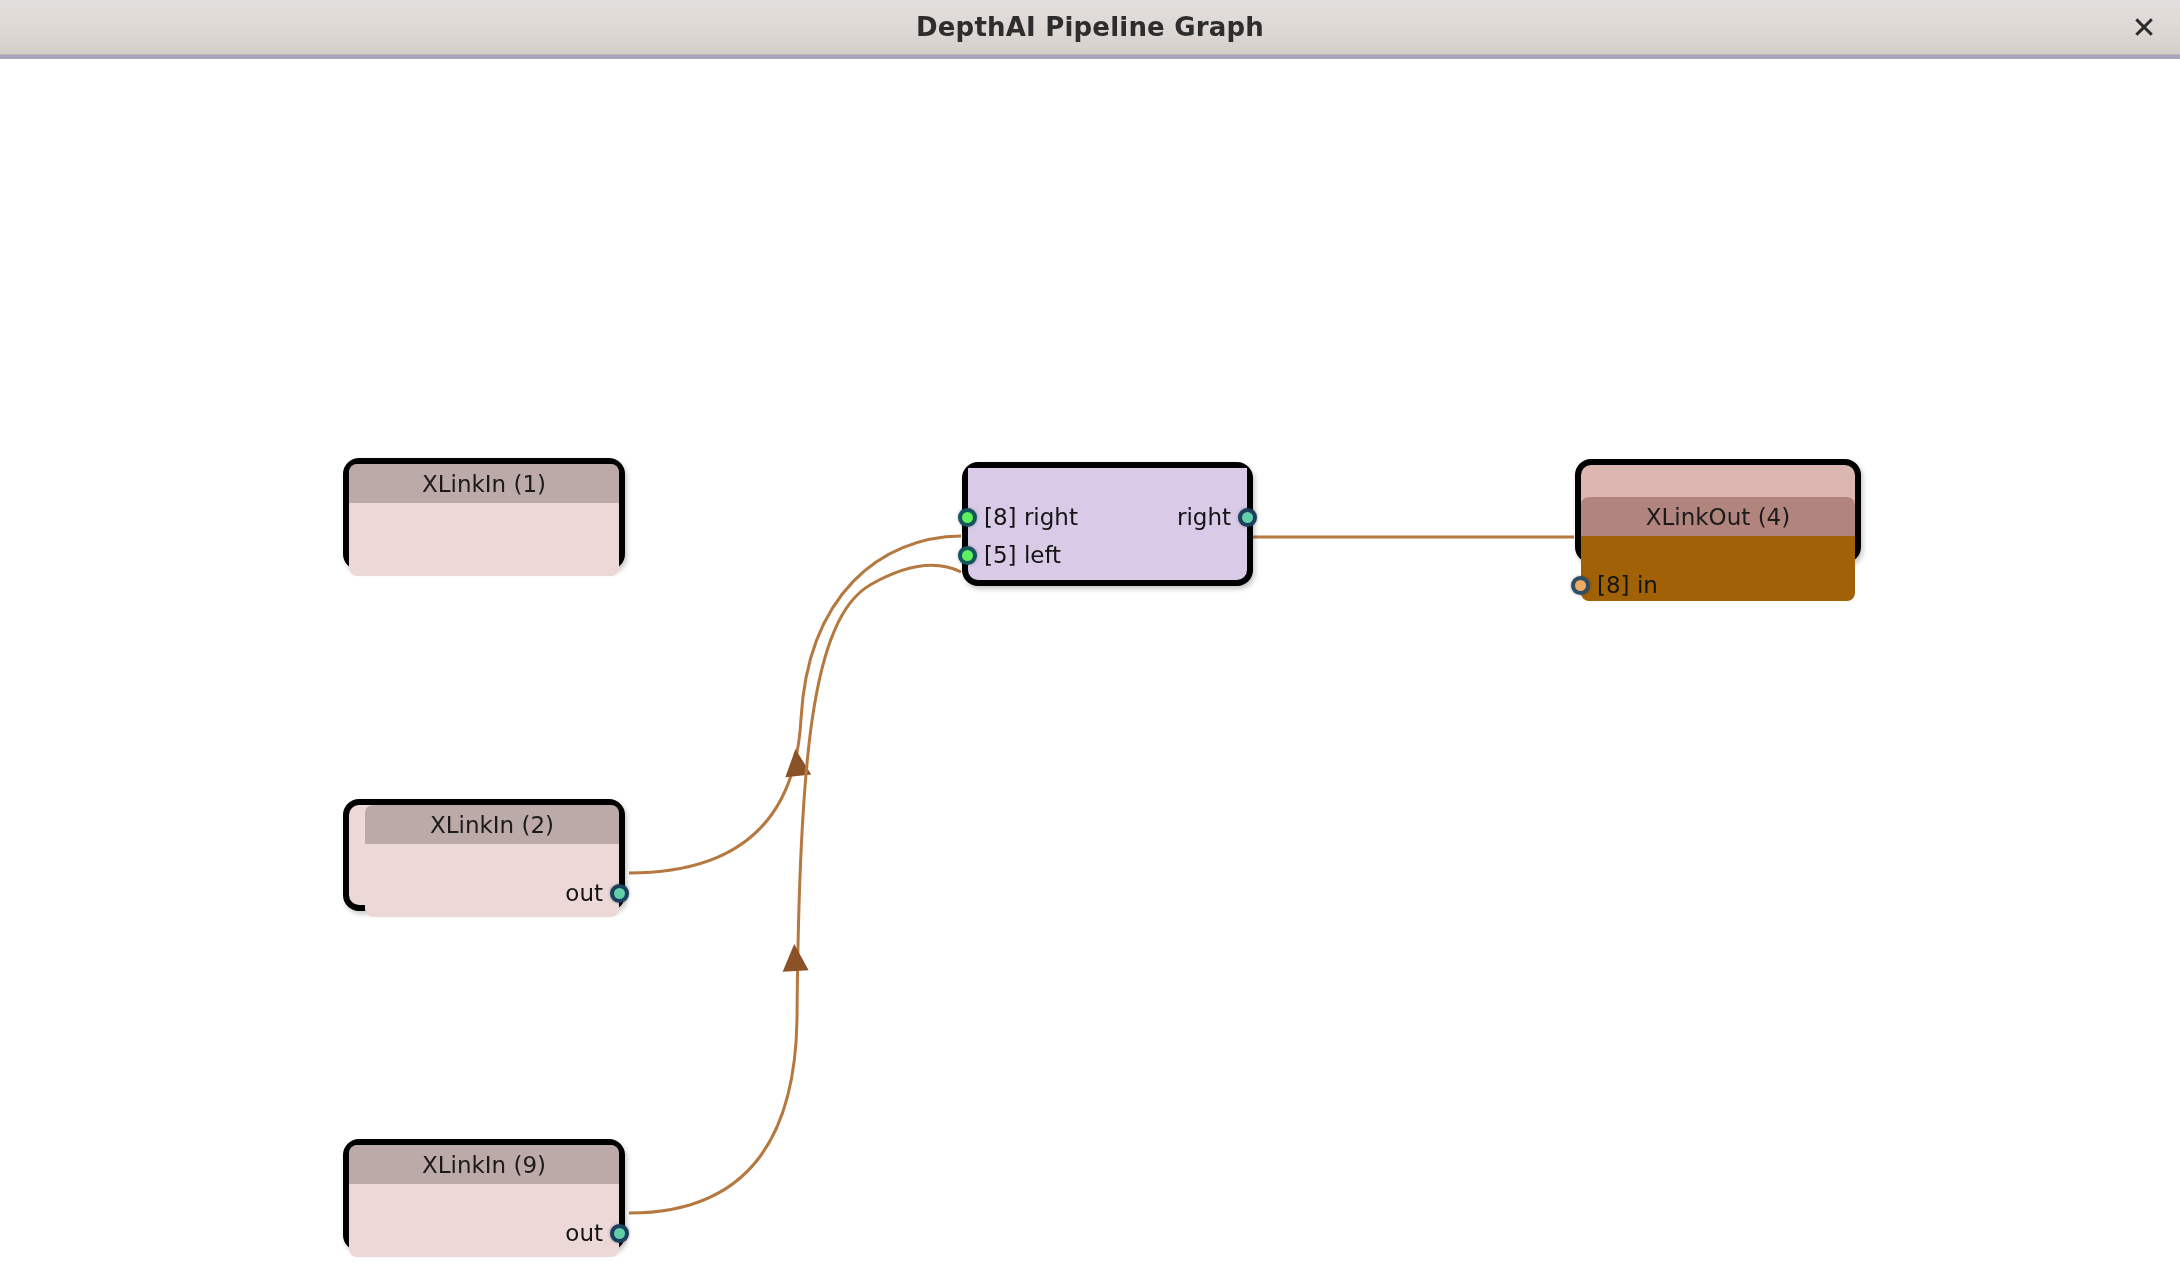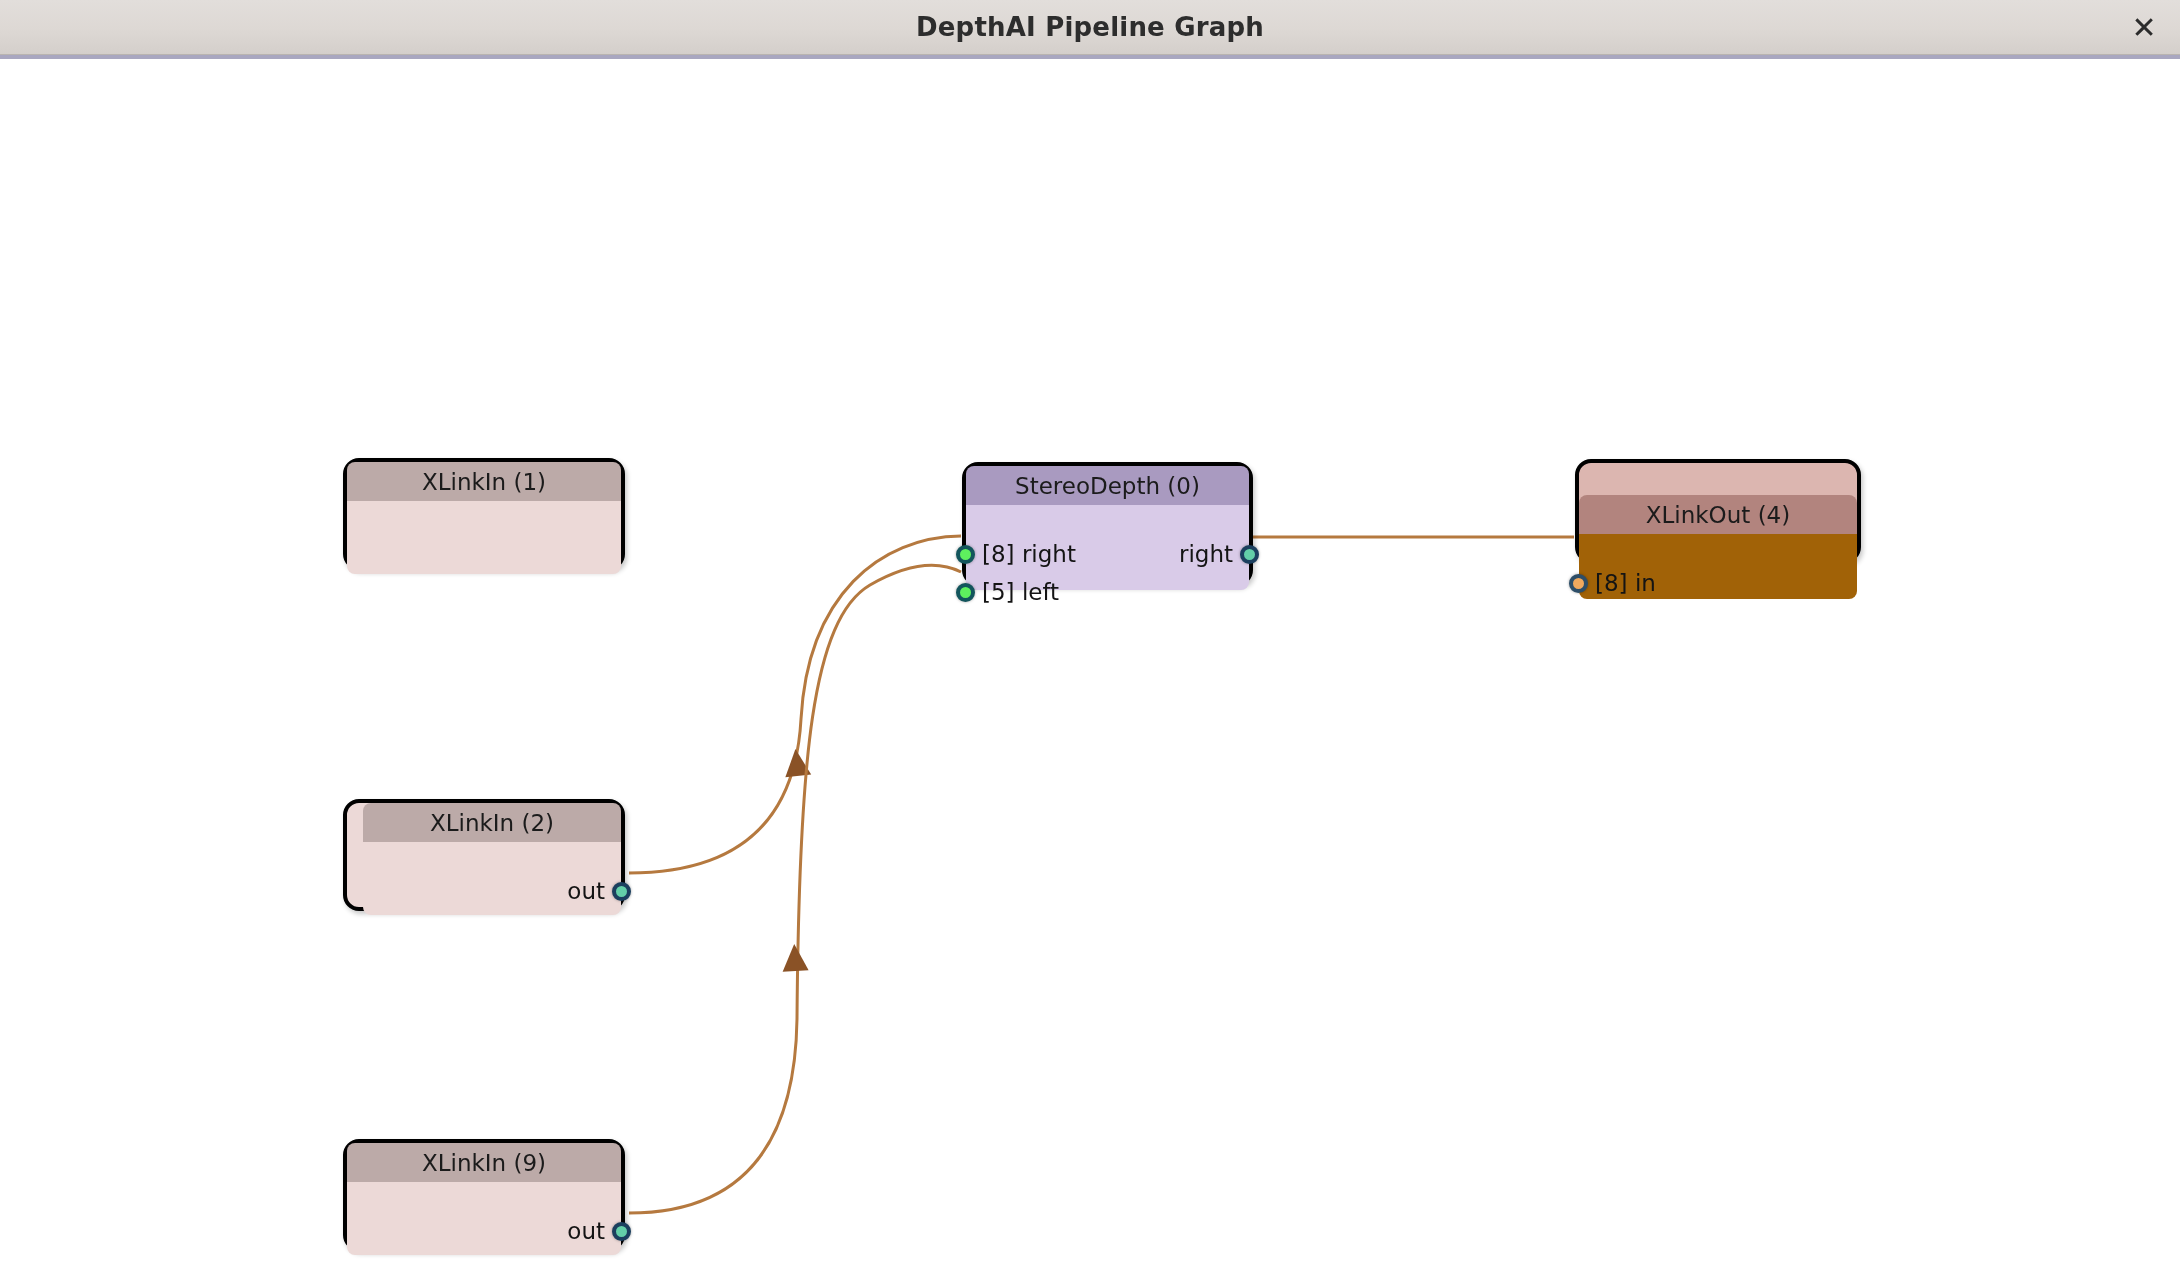--- a/index.html
+++ b/index.html
@@ -62,21 +62,21 @@
     position: absolute;
     left: 0; top: 0;
     width: 2180px; height: 1215px;
     pointer-events: none;
   }
 
   
   .node {
     position: absolute;
     border-radius: 16px;
-    border: 4px solid #000000;
+    border: 6px solid #000000;
     box-shadow: 2px 3px 5px rgba(0,0,0,0.22);
     overflow: visible;
   }
   .node-header {
     height: 39px;
     border-top-left-radius: 8px;
     border-top-right-radius: 8px;
     display: flex;
     align-items: center;
     justify-content: center;
@@ -147,21 +147,20 @@
       <path d="M 0 -15 L 13 12 L -13 12 Z" fill="#8a5226" transform="translate(797,705) rotate(354)"></path>
       <path d="M 629 1154 C 730 1154 795 1100 797 960 C 799 700 812 560 870 526 C 905 506 935 500 961 513" fill="none" stroke="#b5793f" stroke-width="3"></path>
       <path d="M 0 -15 L 13 12 L -13 12 Z" fill="#8a5226" transform="translate(795,900) rotate(357)"></path>
     </svg>
   <div id="node-layer">
       <div class="node rose" style="left: 343px; top: 399px; width: 282px; height: 112px;">
         <div class="node-header">XLinkIn (1)</div>
         <div class="node-body" style="height: 73px;"></div>
       </div>
       <div class="node purple" style="left: 962px; top: 403px; width: 291px; height: 124px;">
-        <div class="node-header">StereoDepth (0)</div>
         <div class="node-body" style="height: 85px;">
           <div class="port-row in" style="top: 6px;">
             <span class="port-dot green"></span>
             <span>[8] right</span>
           </div>
           <div class="port-row in" style="top: 44px;">
             <span class="port-dot green"></span>
             <span>[5] left</span>
           </div>
           <div class="port-row out" style="top: 6px;">

